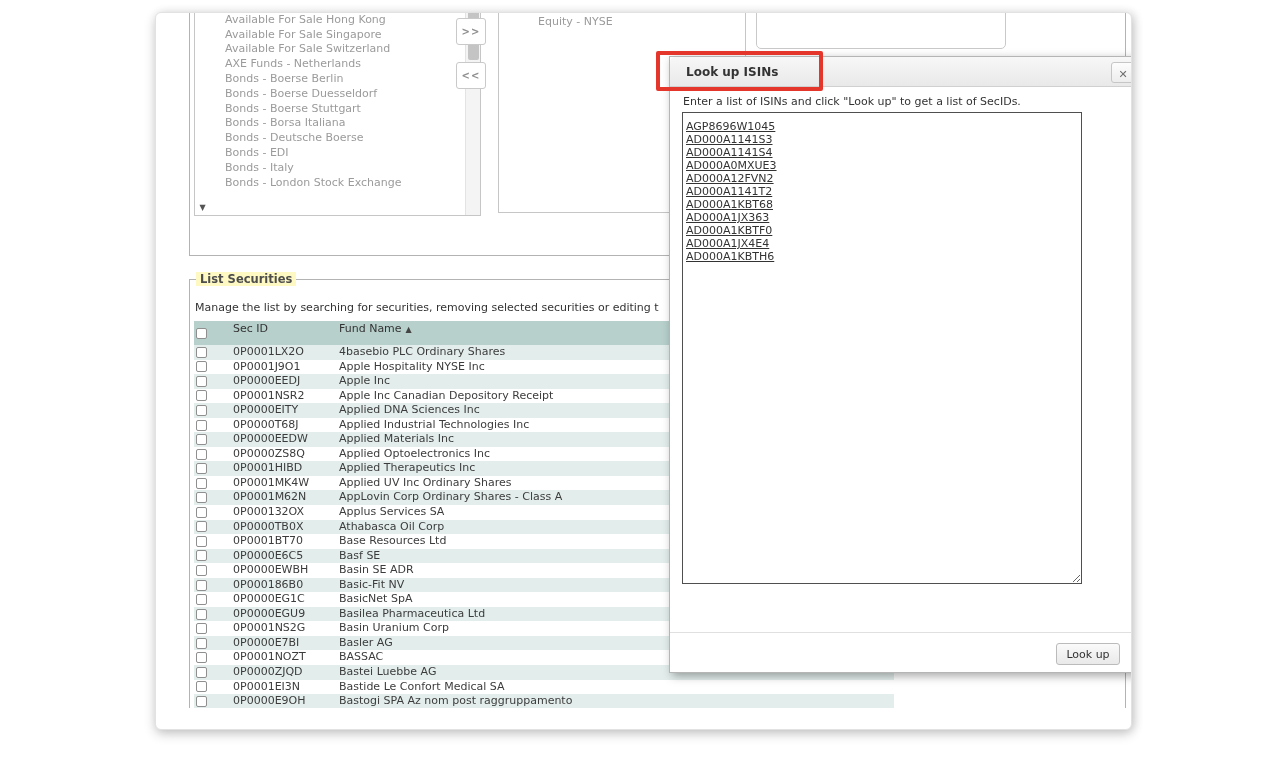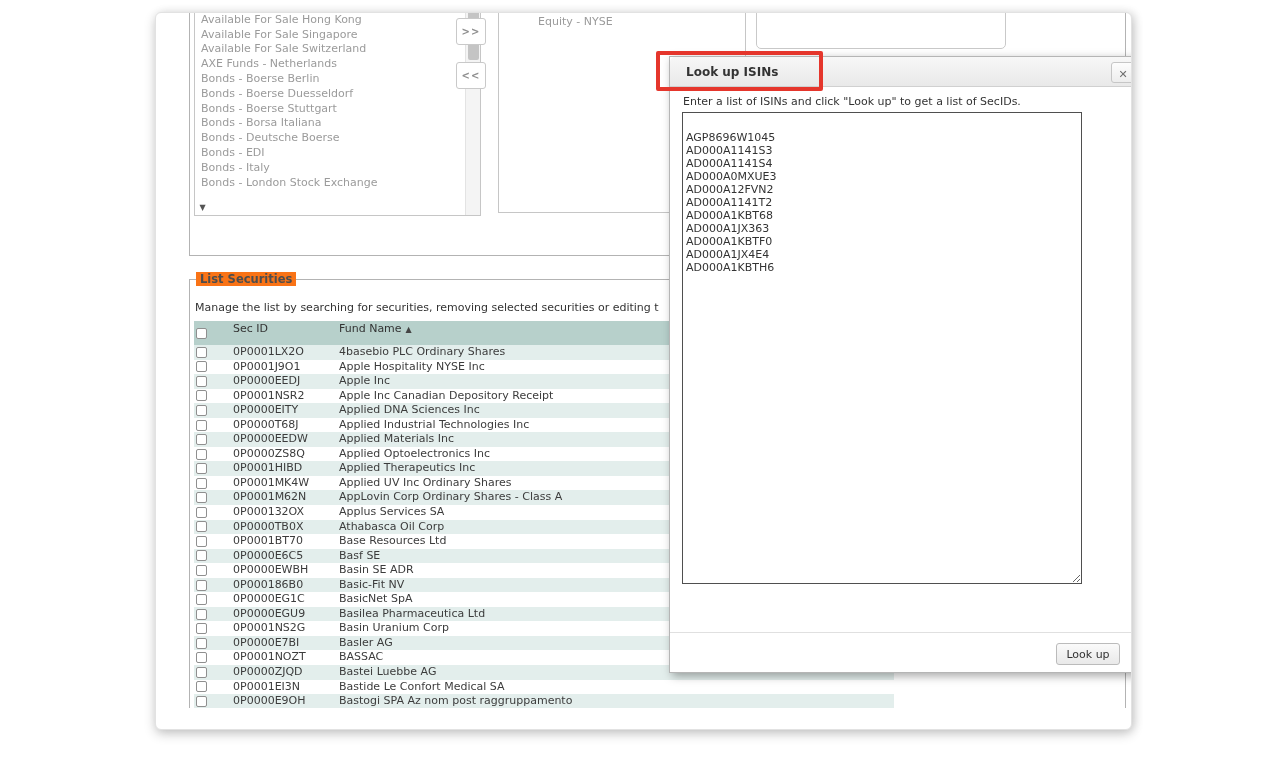--- a/index.html
+++ b/index.html
@@ -9,21 +9,21 @@
     position:absolute; left:155px; top:12px; width:977px; height:718px;
     background:#fff; border:1px solid #e2e2e2; border-radius:6px;
     box-shadow:0 4px 12px rgba(0,0,0,0.20), 3px 0 10px rgba(0,0,0,0.10);
     overflow:hidden;
   }
 
   
   .outer-fieldset { position:absolute; left:33px; top:-6px; width:937px; height:249px; border:1px solid #b3b3b3; }
 
   .listbox { position:absolute; background:#fff; border:1px solid #c6c6c6; overflow:hidden; }
-  .listbox-available { left:38px; top:-8px; width:287px; height:211px; }
+  .listbox-available { left:38px; top:-8px; width:287px; height:211px;padding-left:24px; }
   .listbox-selected  { left:342px; top:-8px; width:248px; height:208px; }
   .listbox ul { list-style:none; margin-top:-8px; padding-left:6px; }
   .listbox-selected ul { margin-top:-6px;margin-left:33px; }
   .listbox li { font-size:11px; line-height:14.8px; color:#9b9b9b; white-space:nowrap; }
 
   .lb-scrollbar { position:absolute; top:0; right:0; bottom:0; width:15px; background:#f4f4f4; border-left:1px solid #e3e3e3; }
   .lb-thumb { position:absolute; left:2px; top:-8px; width:11px; height:62px; background:#c4c4c4; border-radius:2px; }
   .lb-down { position:absolute; left:0; bottom:1px; width:15px; height:13px; font-size:8px; color:#555; text-align:center; line-height:13px; }
 
   .xfer-btn {
@@ -36,21 +36,21 @@
   .xfer-left  { top:49px; }
 
   .top-input {
     position:absolute; left:600px; top:-10px; width:250px; height:46px;
     background:#fff; border:1px solid #c9c9c9; border-radius:5px;
   }
 
   
   .ls-fieldset { position:absolute; left:33px; top:266px; width:937px; height:429px; border:1px solid #b3b3b3; border-bottom:none; }
   .ls-legend {
-    position:absolute; top:-8px; left:6px; background:#f97316; padding:0 4px;
+    position:absolute; top:-8px; left:6px; background:#fef9c3; padding:0 4px;
     font-size:11.5px; font-weight:bold; color:#4d4d4d;
   }
   .ls-desc { position:absolute; left:5px; top:21px; font-size:11px; color:#333; white-space:nowrap; }
 
   .table-wrap { position:absolute; left:38px; top:308px; width:700px; height:387px; overflow:hidden; }
   .srow { display:flex; height:14.55px; line-height:14.55px; font-size:11px; color:#3c3c3c; }
   .srow.head { background:#b7d0cb; height:24px; line-height:16px; color:#333; }
   .srow:nth-child(odd):not(.head) { background:#e3eeec; }
   .cell-chk { width:30px; flex:0 0 30px; display:flex; align-items:center; }
   .cell-id  { width:115px; flex:0 0 115px; padding-left:9px; white-space:nowrap; overflow:hidden; }
@@ -73,21 +73,21 @@
   .close-btn {
     position:absolute; right:9px; top:5px; width:24px; height:21px;
     background:linear-gradient(#fdfdfd,#ededed); border:1px solid #c6c6c6; border-radius:3px;
     text-align:center; line-height:20px; cursor:pointer;
   }
   .close-btn span { font-size:11px; font-weight:bold; color:#6e6e6e; }
   .modal-instruction { position:absolute; left:13px; top:38px; font-size:11px; color:#333; white-space:nowrap; }
   .isin-area {
     position:absolute; left:12px; top:55px; width:400px; height:472px;
     border:1px solid #4f4f4f; font-family:"DejaVu Sans","Liberation Sans",sans-serif;
-    font-size:11px; line-height:13px; color:#333; padding:18px 3px; resize:both; outline:none;
+    font-size:11px; line-height:13px; color:#333; padding:7px 3px; resize:both; outline:none;text-decoration:underline;
   }
   .modal-sep { position:absolute; left:0; right:0; top:575px; border-top:1px solid #e0e0e0; }
   .lookup-btn {
     position:absolute; right:24px; top:586px; width:64px; height:22px;
     background:linear-gradient(#fafafa,#e9e9e9); border:1px solid #bbb; border-radius:3px;
     font-family:inherit; font-size:11px; color:#333; cursor:pointer;
   }
 
   .red-rect {
     position:absolute; left:500px; top:38px; width:167px; height:40px;

